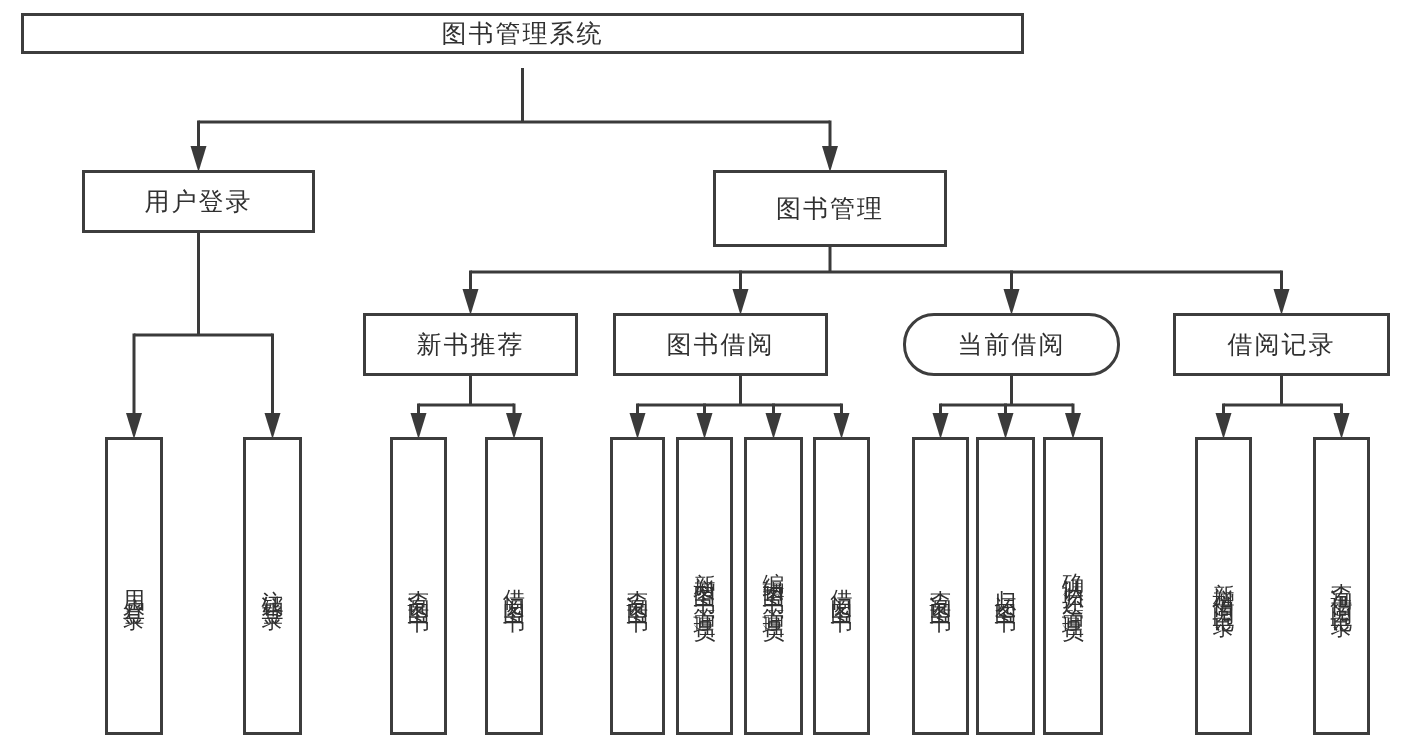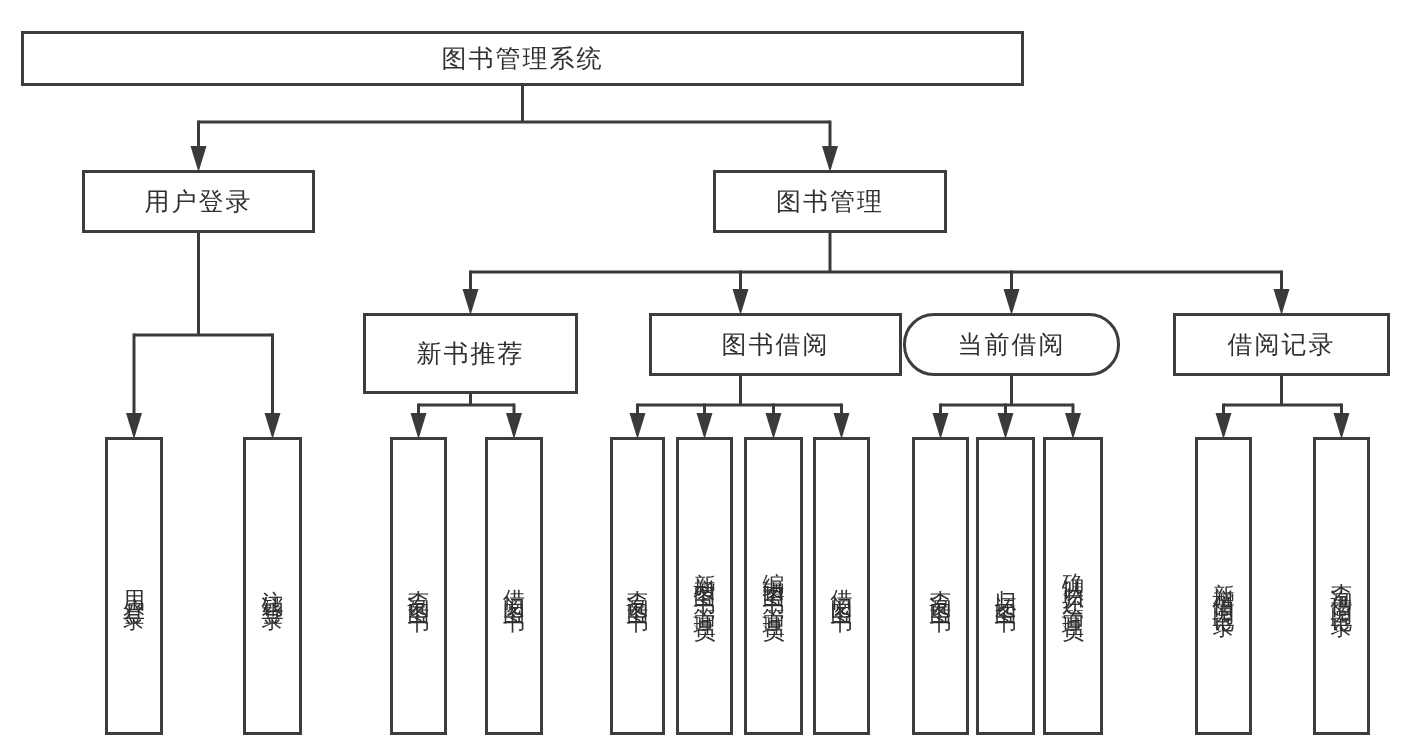--- a/index.html
+++ b/index.html
@@ -78,25 +78,25 @@
       <line x1="1073" y1="403.5" x2="1073" y2="419" stroke="#3a3a3a" stroke-width="3"></line>
       <polygon points="1065,413 1081,413 1073,439" fill="#3a3a3a"></polygon>
       <line x1="1281.5" y1="376" x2="1281.5" y2="405" stroke="#3a3a3a" stroke-width="3"></line>
       <line x1="1223.5" y1="405" x2="1341.5" y2="405" stroke="#3a3a3a" stroke-width="3"></line>
       <line x1="1223.5" y1="403.5" x2="1223.5" y2="419" stroke="#3a3a3a" stroke-width="3"></line>
       <polygon points="1215.5,413 1231.5,413 1223.5,439" fill="#3a3a3a"></polygon>
       <line x1="1341.5" y1="403.5" x2="1341.5" y2="419" stroke="#3a3a3a" stroke-width="3"></line>
       <polygon points="1333.5,413 1349.5,413 1341.5,439" fill="#3a3a3a"></polygon>
     </svg>
   <div id="nodes">
-      <div class="node horizontal" style="left: 21px; top: 13px; width: 1003px; height: 55px; margin-top: 18px;">图书管理系统</div>
+      <div class="node horizontal" style="left: 21px; top: 13px; width: 1003px; height: 41px;">图书管理系统</div>
       <div class="node horizontal" style="left: 82px; top: 170px; width: 233px; height: 63px;">用户登录</div>
-      <div class="node horizontal" style="left: 713px; top: 170px; width: 234px; height: 63px;">图书管理</div>
-      <div class="node horizontal" style="left: 363px; top: 313px; width: 215px; height: 81px;">新书推荐</div>
-      <div class="node horizontal" style="left: 649px; top: 313px; width: 253px; height: 63px;">图书借阅</div>
+      <div class="node horizontal" style="left: 713px; top: 170px; width: 234px; height: 77px;">图书管理</div>
+      <div class="node horizontal" style="left: 363px; top: 313px; width: 215px; height: 63px;">新书推荐</div>
+      <div class="node horizontal" style="left: 613px; top: 313px; width: 215px; height: 63px;">图书借阅</div>
       <div class="node horizontal" style="left: 903px; top: 313px; width: 217px; height: 63px; border-radius: 31px;">当前借阅</div>
       <div class="node horizontal" style="left: 1173px; top: 313px; width: 217px; height: 63px;">借阅记录</div>
       <div class="node vertical" style="left: 105px; top: 437px; width: 58px; height: 298px;">用户登录</div>
       <div class="node vertical" style="left: 243px; top: 437px; width: 59px; height: 298px;">注销登录</div>
       <div class="node vertical" style="left: 390px; top: 437px; width: 57px; height: 298px;">查询图书</div>
       <div class="node vertical" style="left: 485px; top: 437px; width: 58px; height: 298px;">借阅图书</div>
       <div class="node vertical" style="left: 610px; top: 437px; width: 55px; height: 298px;">查询图书</div>
       <div class="node vertical" style="left: 676px; top: 437px; width: 57px; height: 298px;">新增图书（管理员）</div>
       <div class="node vertical" style="left: 744px; top: 437px; width: 59px; height: 298px;">编辑图书（管理员）</div>
       <div class="node vertical" style="left: 813px; top: 437px; width: 57px; height: 298px;">借阅图书</div>

